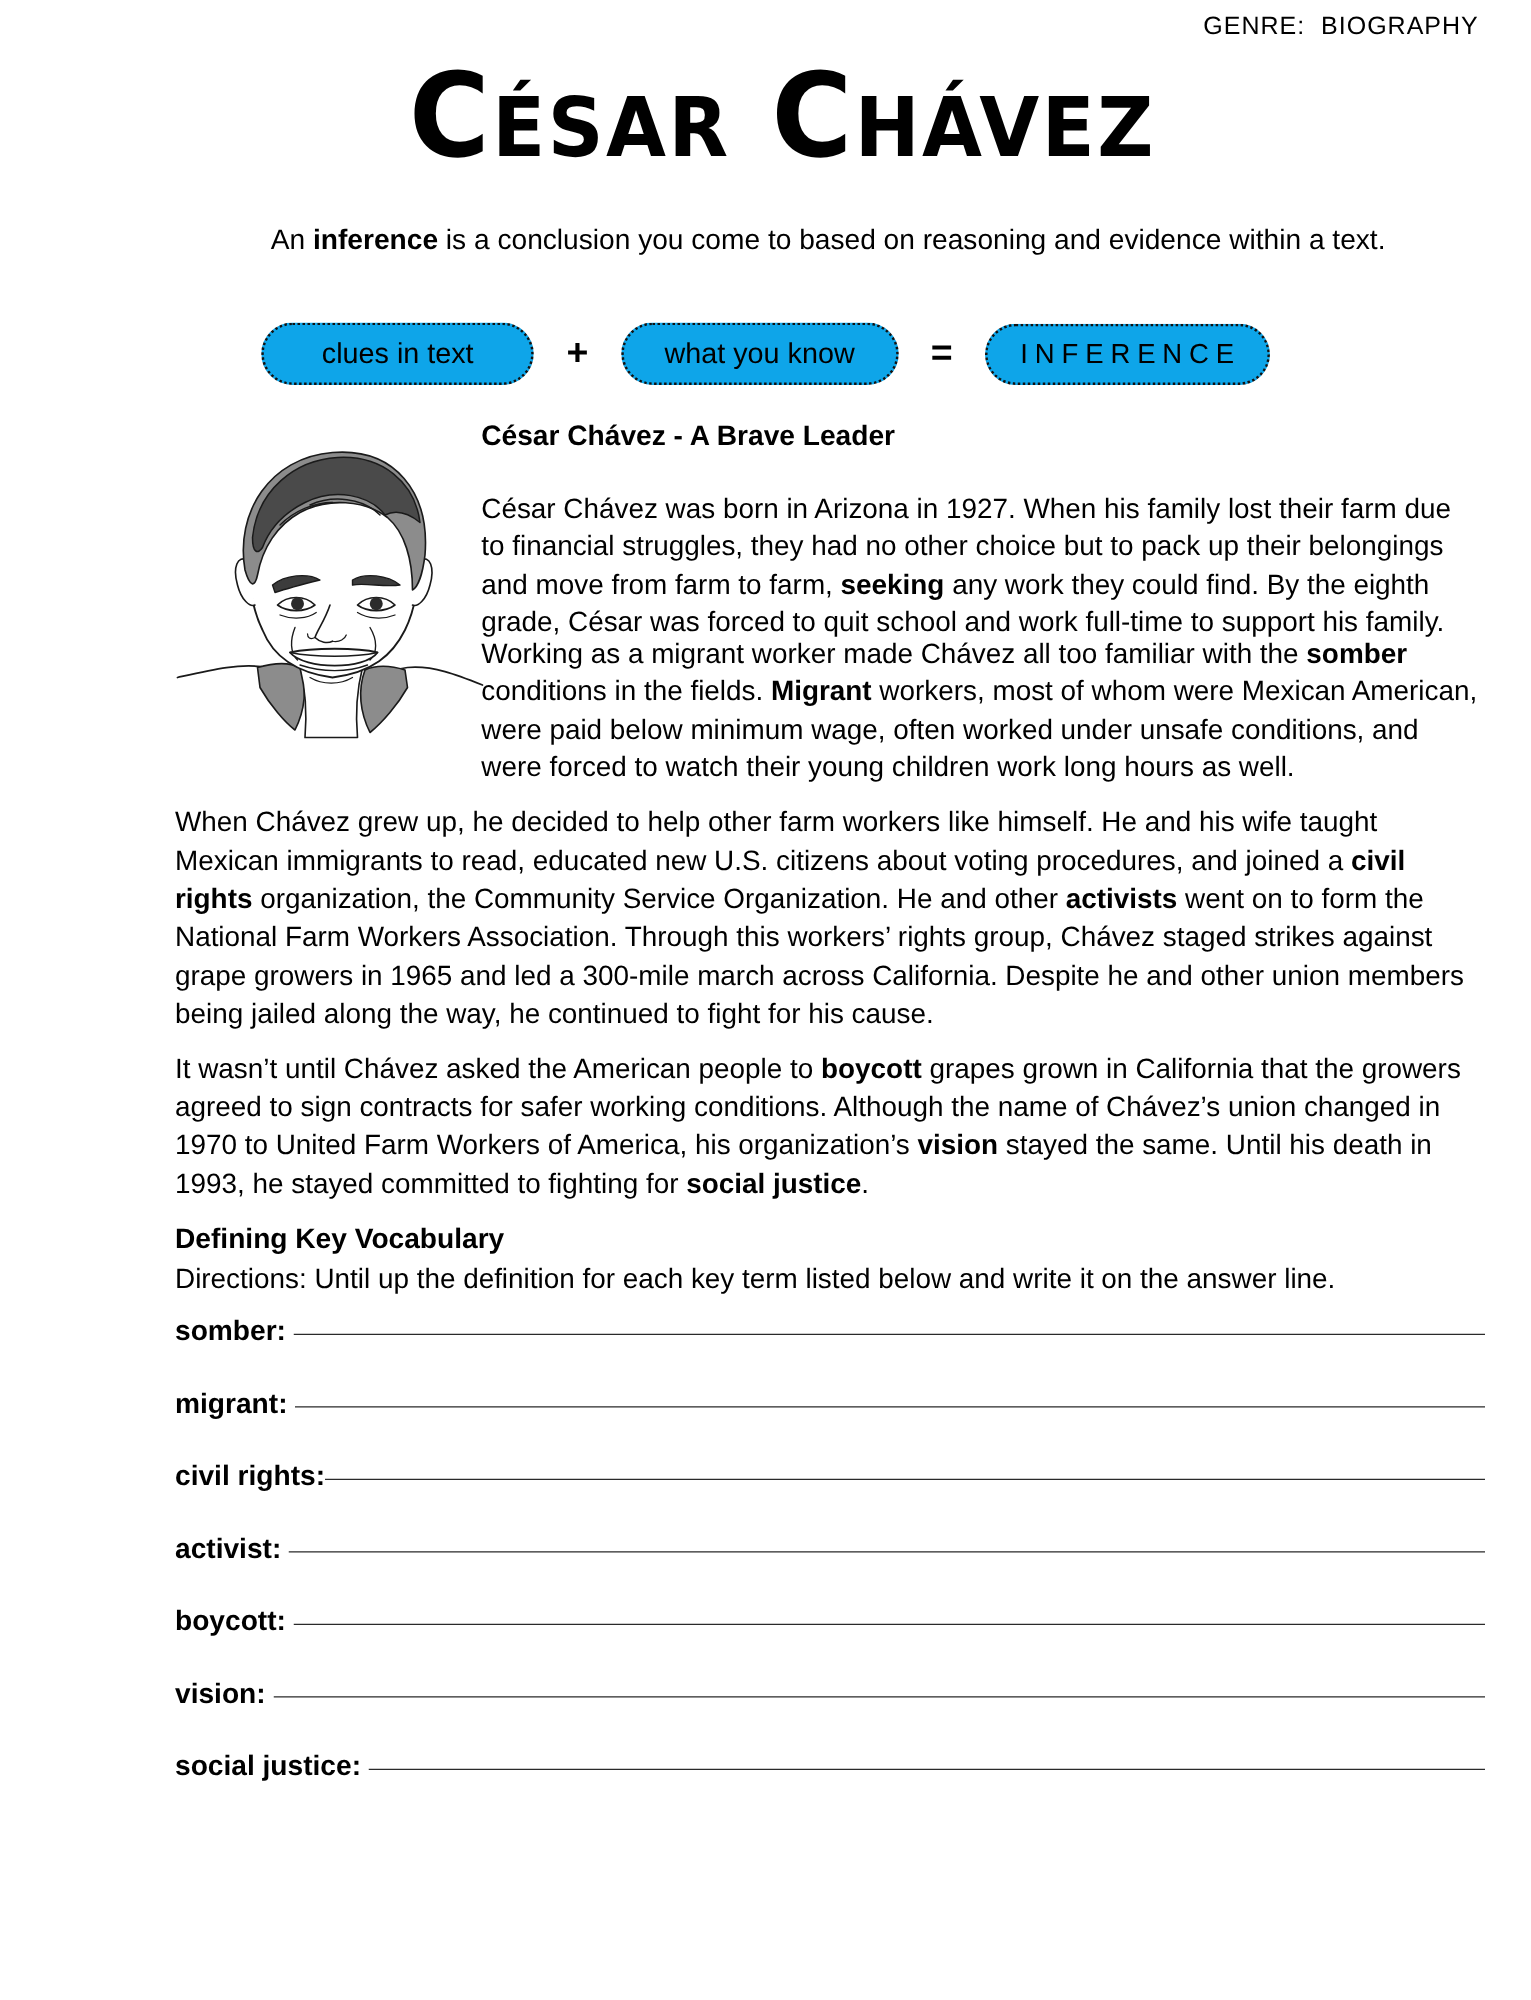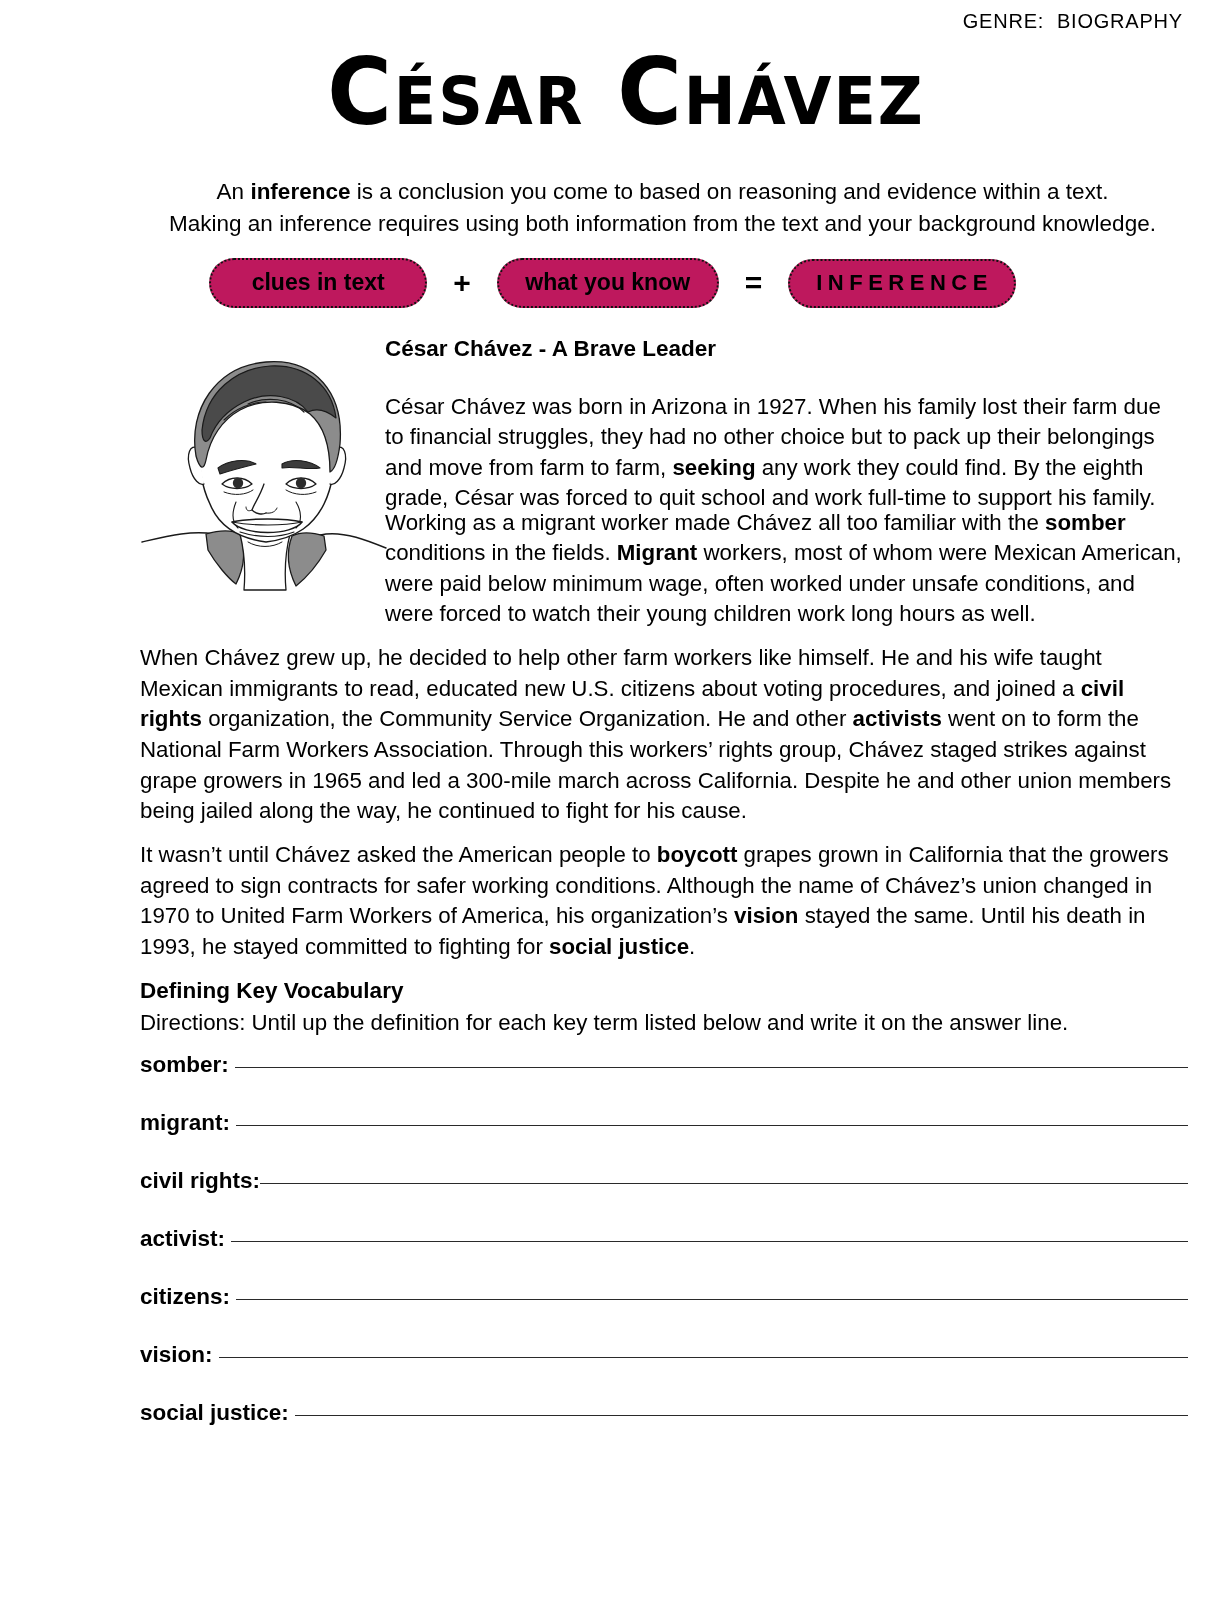--- a/index.html
+++ b/index.html
@@ -75,22 +75,21 @@
     justify-content: center;
     gap: 22px;
   }
   .bubble {
     border: 2.5px dotted #111;
     border-radius: 34px;
     padding: 9px 26px 11px 26px;
     font-size: 23px;
     line-height: 1.15;
     white-space: nowrap;
-    background: #be185d;
-    font-weight: bold;
+    background: #0ea5e9;
   }
   .bubble.b1 { min-width: 218px; text-align: center; }
   .bubble.b2 { min-width: 222px; text-align: center; }
   .bubble.b3 {
     min-width: 218px;
     text-align: center;
     letter-spacing: 5.5px;
     font-size: 22px;
     padding-right: 21px;
   }
@@ -190,21 +189,20 @@
 <div class="page">
 
   <div class="genre-line">GENRE:  BIOGRAPHY</div>
 
   <div class="title-wrap">
     <span class="title">César Chávez</span>
   </div>
 
   <div class="intro">
     <span>An </span><b>inference</b><span> is a conclusion you come to based on reasoning and evidence within a text.</span><br>
-    <span>Making an inference requires using both information from the text and your background knowledge.</span>
   </div>
 
   <div class="equation">
     <div class="bubble b1">clues in text</div>
     <div class="op">+</div>
     <div class="bubble b2">what you know</div>
     <div class="op">=</div>
     <div class="bubble b3">INFERENCE</div>
   </div>
 
@@ -302,21 +300,21 @@
     </div>
     <div class="vocab-row tight">
       <span class="vocab-term">civil rights:</span>
       <span class="vocab-line"></span>
     </div>
     <div class="vocab-row">
       <span class="vocab-term">activist:</span>
       <span class="vocab-line"></span>
     </div>
     <div class="vocab-row">
-      <span class="vocab-term">citizens:</span>
+      <span class="vocab-term">boycott:</span>
       <span class="vocab-line"></span>
     </div>
     <div class="vocab-row">
       <span class="vocab-term">vision:</span>
       <span class="vocab-line"></span>
     </div>
     <div class="vocab-row">
       <span class="vocab-term">social justice:</span>
       <span class="vocab-line"></span>
     </div>

